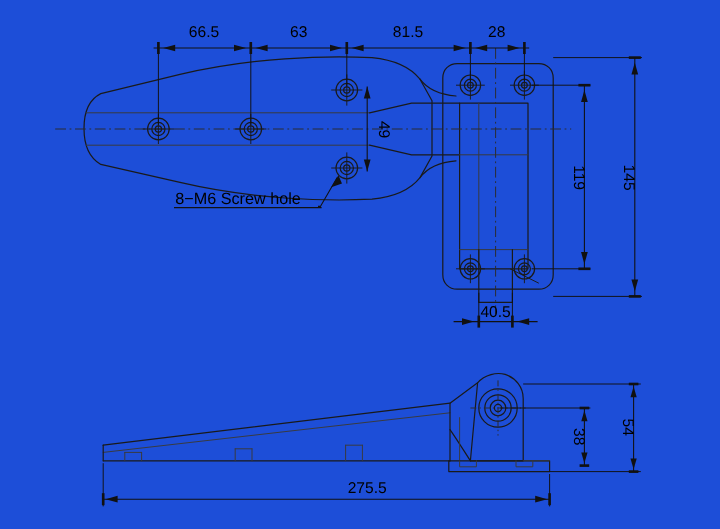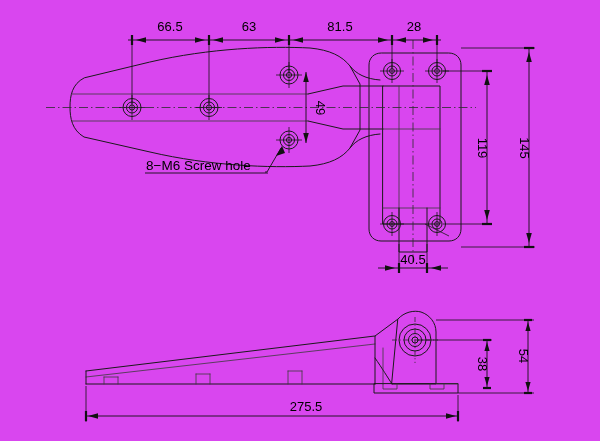--- a/index.html
+++ b/index.html
@@ -11,21 +11,21 @@
   body {
     width: 600px;
     height: 441px;
     font-family: "Liberation Sans", sans-serif;
     overflow: hidden;
   }
   #drawing-root {
     position: relative;
     width: 600px;
     height: 441px;
-    background: #d946ef;
+    background: #1d4ed8;
   }
   svg#cad {
     display: block;
     width: 600px;
     height: 441px;
   }
   .outline {
     fill: none;
     stroke: #1a1a1a;
     stroke-width: 1;

